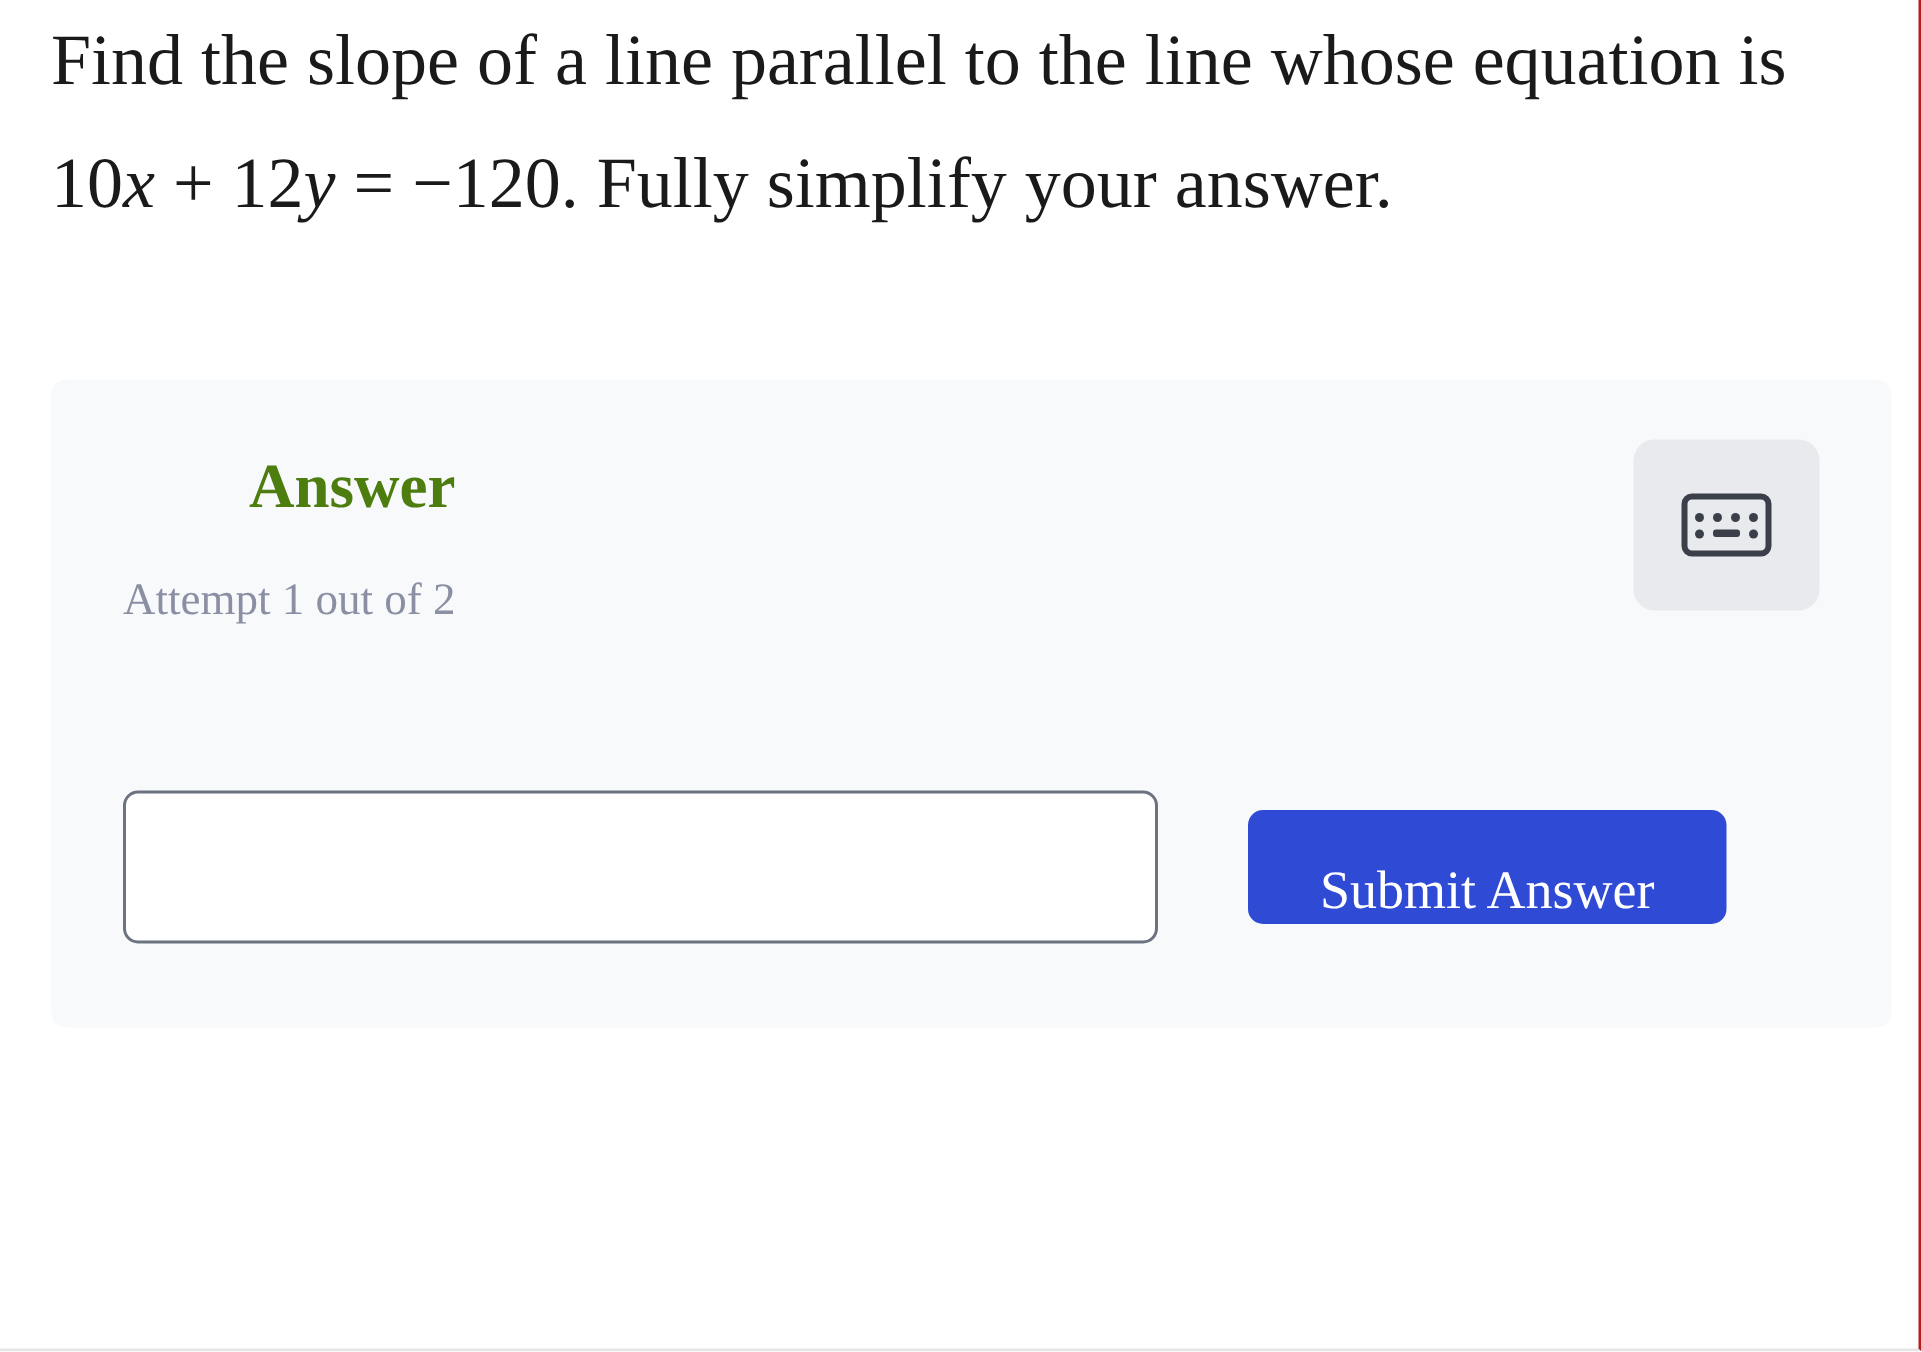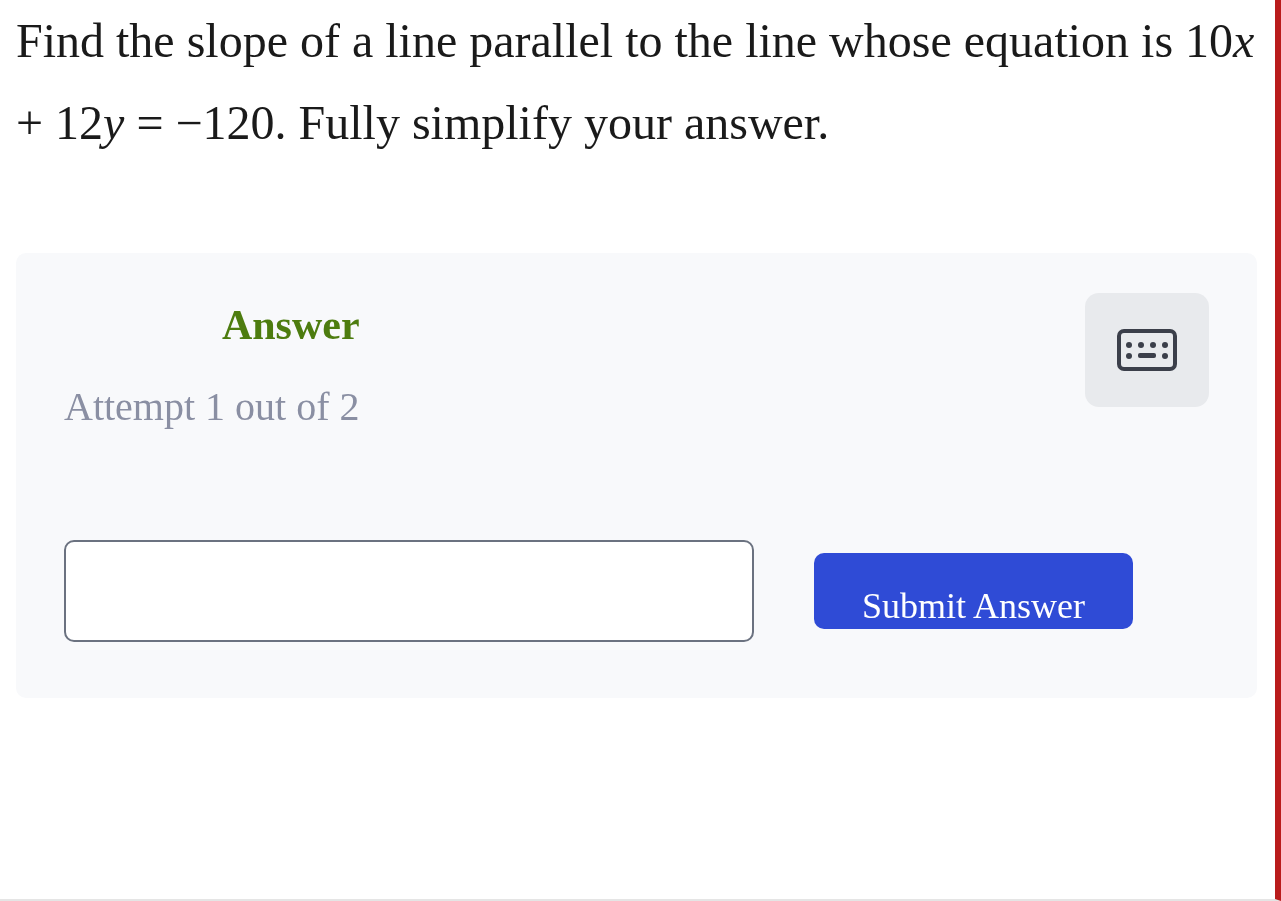--- a/index.html
+++ b/index.html
@@ -9,22 +9,22 @@
     }
     body {
       font-family: Georgia, 'Times New Roman', serif;
       background: #ffffff;
       width: 1281px;
       height: 901px;
       padding: 0;
       color: #1a1a1a;
     }
     .container {
-      padding: 0 18px 0 16px;
-      border-right: 6px solid #b91c1c;
+      padding: 0 18px 0 34px;
+      border-right: 2px solid #b91c1c;
       border-bottom: 2px solid #e5e5e5;
       height: 100%;
     }
     .question {
       font-size: 48px;
       line-height: 1.7;
       color: #1a1a1a;
       padding-top: 0;
       padding-bottom: 40px;
     }
@@ -52,21 +52,21 @@
       flex-direction: column;
     }
     .answer-title {
       font-size: 42px;
       font-weight: bold;
       color: #4d7c0f;
       margin-bottom: 34px;
       text-align: right;
     }
     .attempt-text {
-      font-size: 40px;
+      font-size: 30px;
       color: #8a8fa3;
     }
     .keyboard-button {
       width: 124px;
       height: 114px;
       background: #e8eaed;
       border-radius: 14px;
       display: flex;
       align-items: center;
       justify-content: center;

